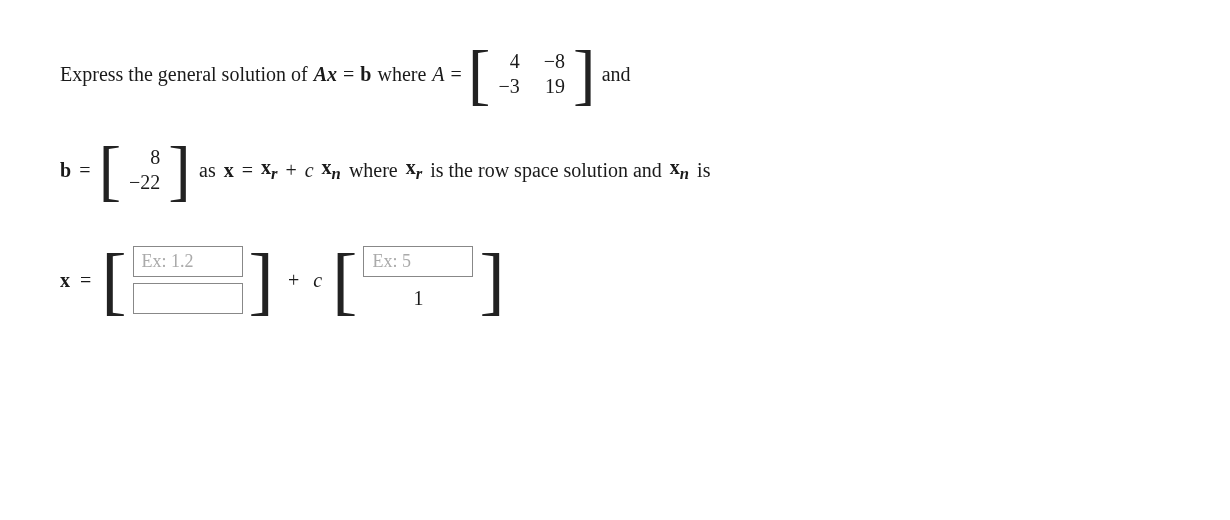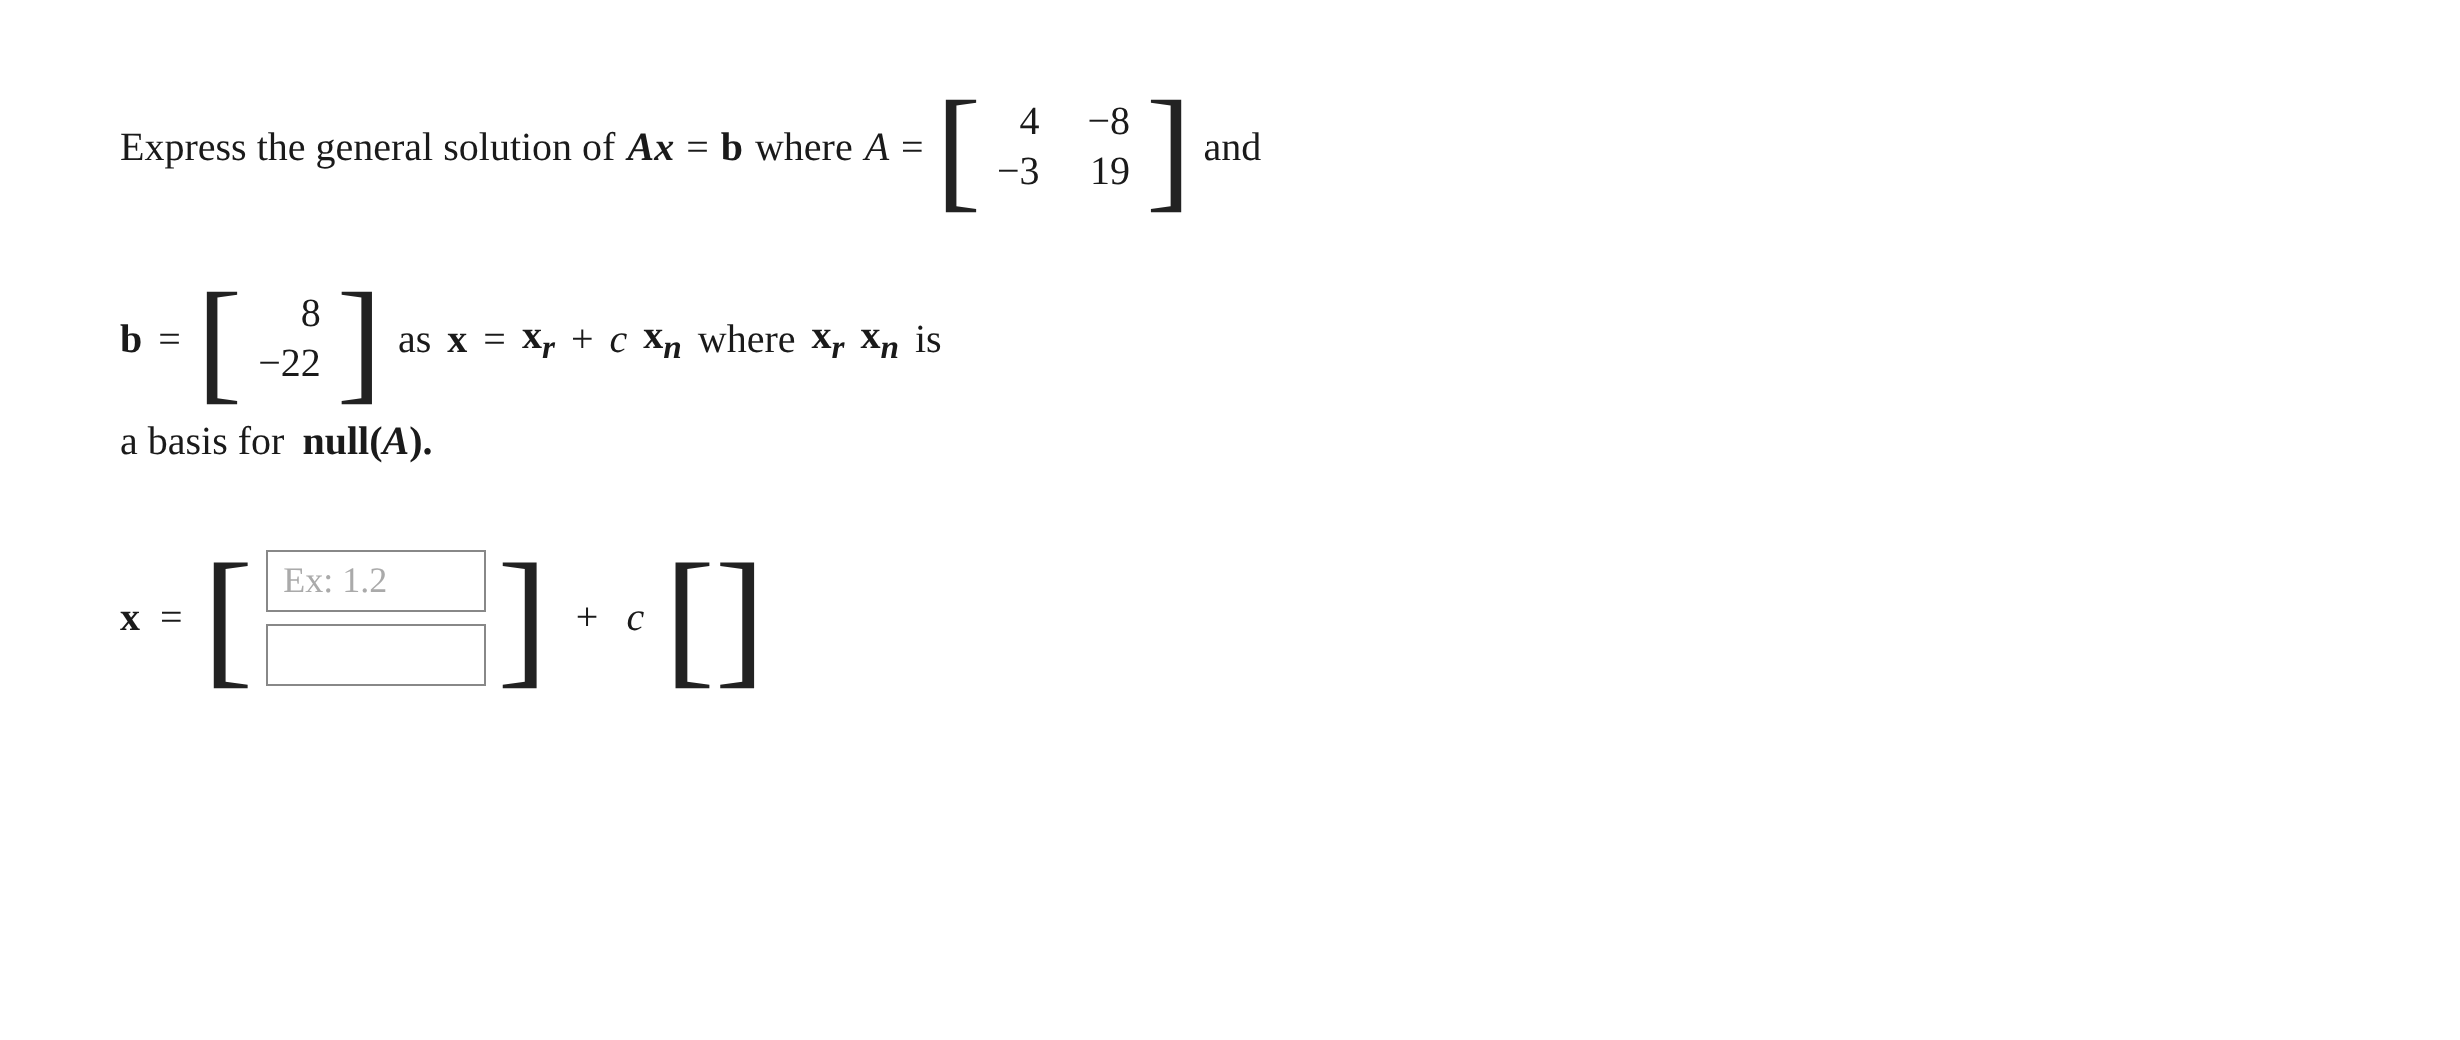--- a/index.html
+++ b/index.html
@@ -182,46 +182,47 @@
       <span>=</span>
       <span class="bold"><b>x</b><sub><i>r</i></sub></span>
       <span>+</span>
       <span class="italic"><i>c</i></span>
       <span class="bold"><b>x</b><sub><i>n</i></sub></span>
 
       <span>where</span>
 
       <span class="bold"><b>x</b><sub><i>r</i></sub></span>
 
+      <span>is the row space solution and</span>
 
       <span class="bold"><b>x</b><sub><i>n</i></sub></span>
       <span>is</span>
     </div>
 
-    <div class="line3">
-      <span>a basis for</span>
-      <span style="font-family: Georgia; font-weight:bold; margin-left:4px;">null(<i>A</i>).</span>
-    </div>
   </div>
 
   <div class="line4">
     <span class="bold"><b>x</b></span>
     <span>=</span>
 
     <div class="bracket-wrap">
       <span class="big-bracket" style="font-size: 3.8em;">[</span>
       <div class="big-matrix-col">
         <input class="input-field" type="text" placeholder="Ex: 1.2" style="">
         <input class="input-field" type="text" placeholder="" style="">
       </div>
       <span class="big-bracket" style="font-size: 3.8em;">]</span>
     </div>
 
     <span style="margin: 0 4px;">+</span>
     <span class="italic"><i>c</i></span>
 
     <div class="bracket-wrap">
       <span class="big-bracket" style="font-size: 3.8em;">[</span>
+      <div class="big-matrix-col">
+        <input class="input-field" type="text" placeholder="Ex: 5" style="">
+        <div class="static-val">1</div>
+      </div>
       <span class="big-bracket" style="font-size: 3.8em;">]</span>
     </div>
   </div>
 
 </div>
 
 </body></html>

